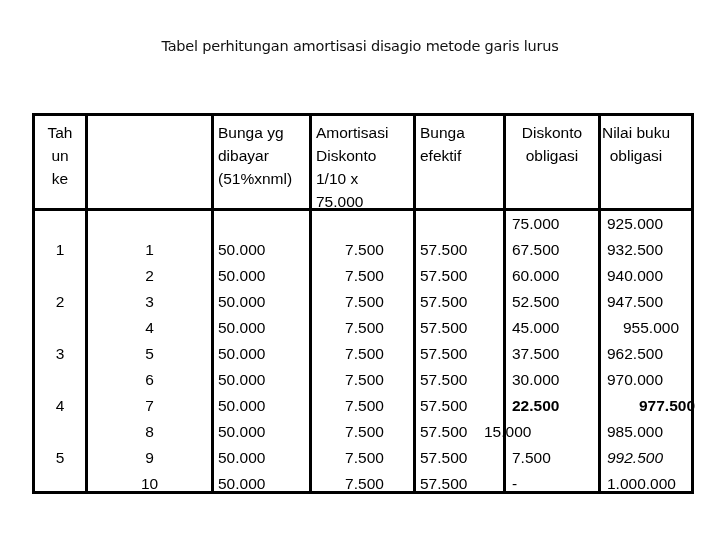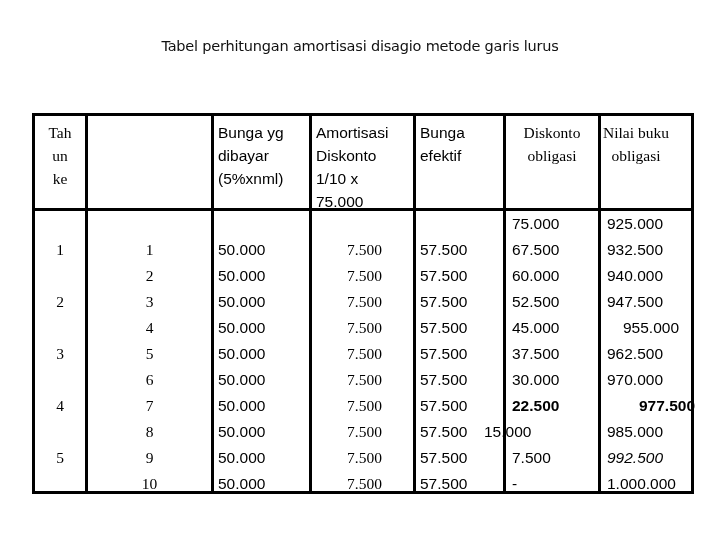--- a/index.html
+++ b/index.html
@@ -16,21 +16,21 @@
       position: absolute; left: 32px; top: 113px; width: 662px; height: 381px;
       border: 3px solid #000; box-sizing: border-box;
       font-family: "Liberation Sans", sans-serif; font-size: 15.5px;
     }
     .vline { position: absolute; top: 0; bottom: 0; width: 3px; background: #000; }
     .hline { position: absolute; left: 0; right: 0; height: 3px; background: #000; top: 92px; }
     .hcell {
       position: absolute; top: 5px; line-height: 23px; white-space: pre-line;
     }
     .cell { position: absolute; height: 26px; line-height: 26px; white-space: nowrap; }
-    .center { text-align: center; font-family: Liberation Serif, serif; }
+    .center { text-align: center; }
     .left { text-align: left; }
   </style>
 </head>
 <body>
 
 <div class="title">Tabel perhitungan amortisasi disagio metode garis lurus</div>
 
 <div class="tbl" id="tbl">
 
   <div class="vline" style="left:50px"></div>
@@ -39,21 +39,21 @@
   <div class="vline" style="left:378px"></div>
   <div class="vline" style="left:468px"></div>
   <div class="vline" style="left:563px"></div>
   <div class="hline"></div>
 
   <div class="hcell center" style="left:0;width:50px">Tah
 un
 ke</div>
   <div class="hcell left" style="left:183px;width:90px">Bunga yg
 dibayar
-(5%xnml)</div>
+(51%xnml)</div>
   <div class="hcell left" style="left:281px;width:96px">Amortisasi
 Diskonto
 1/10  x
 75.000</div>
   <div class="hcell left" style="left:385px;width:82px">Bunga
 efektif</div>
   <div class="hcell center" style="left:471px;width:92px">Diskonto
 obligasi</div>
   <div class="hcell center" style="left:566px;width:70px">Nilai buku
 obligasi</div>

